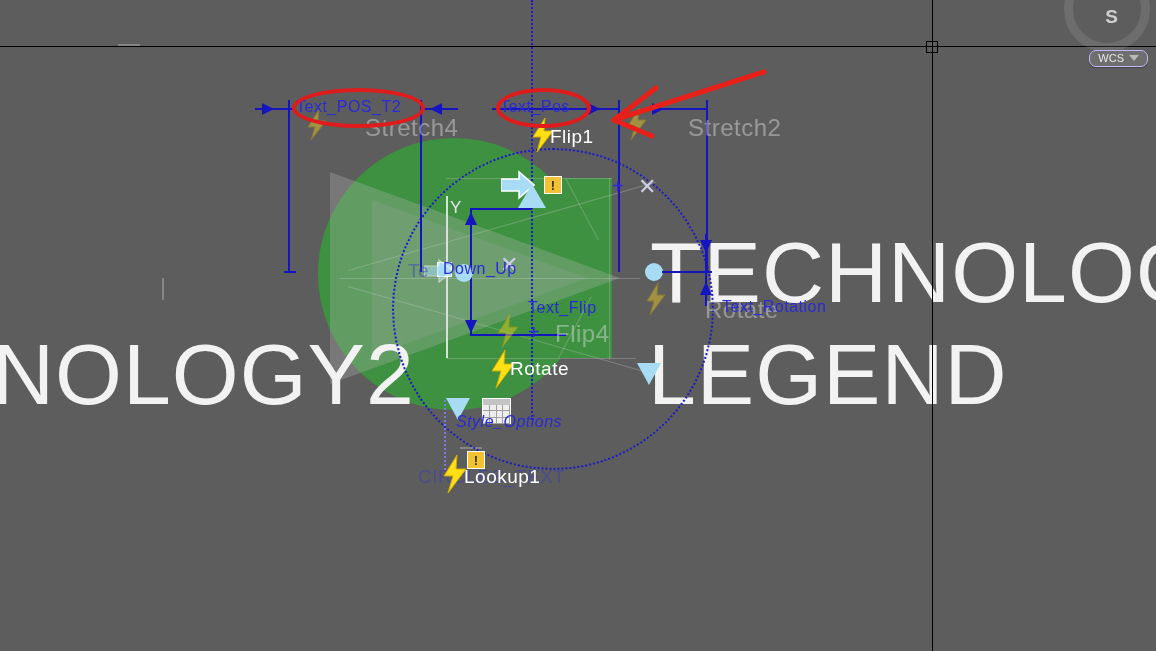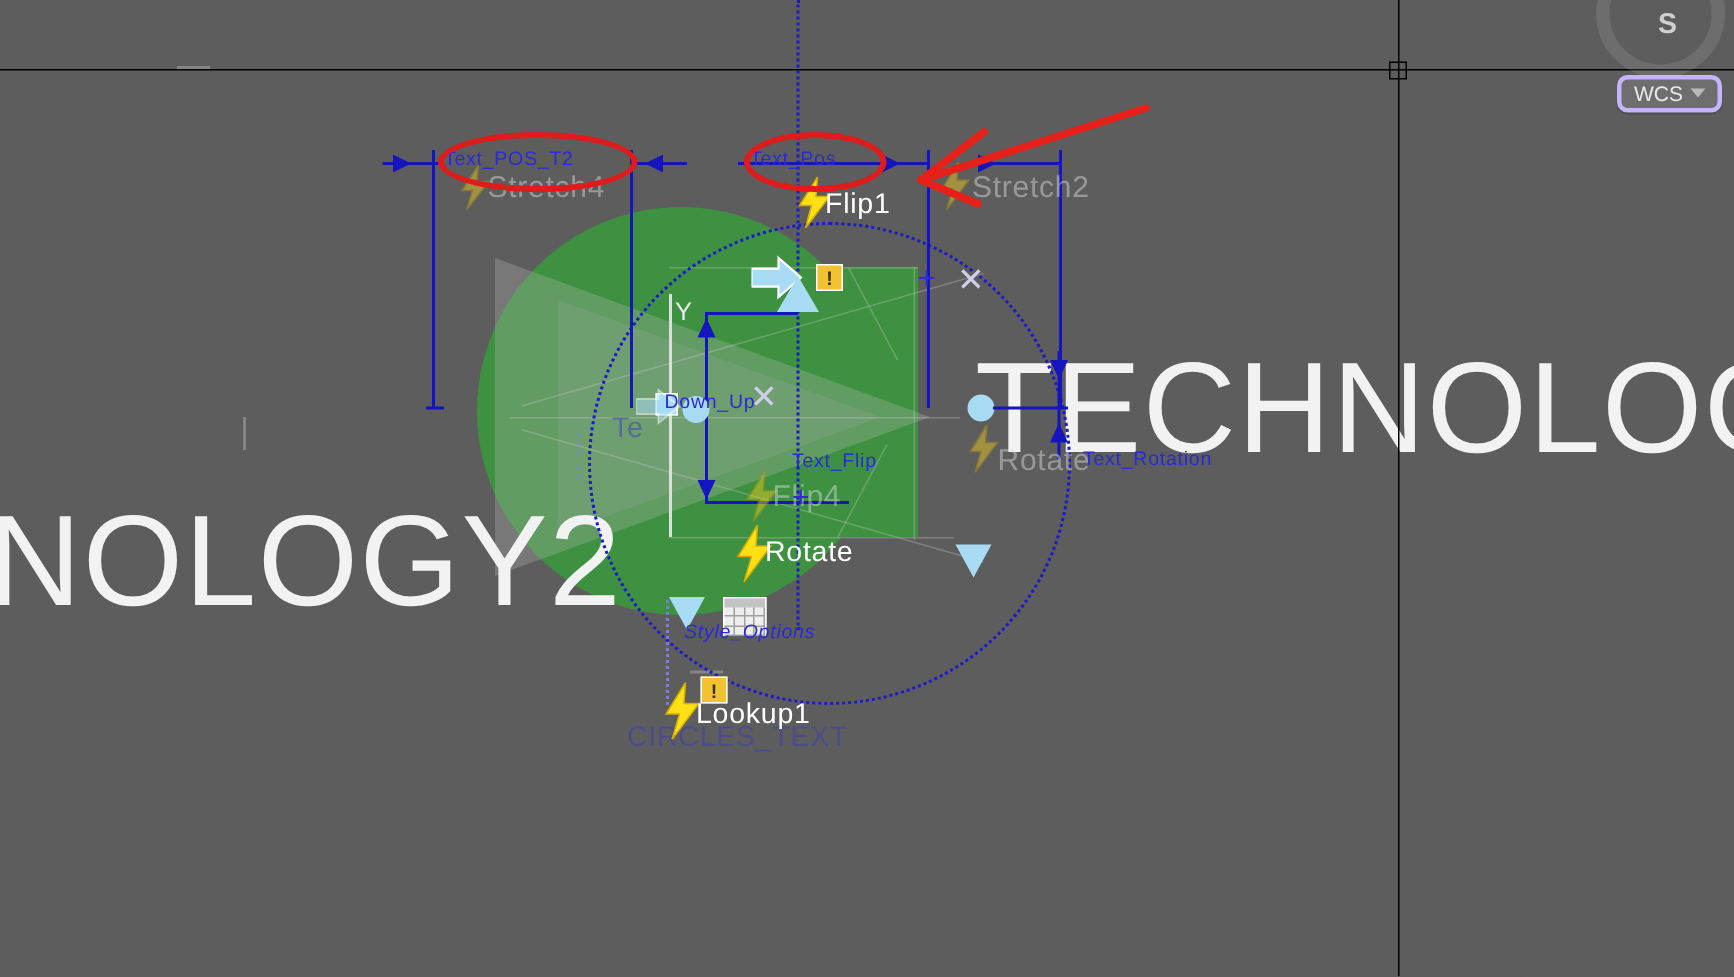--- a/index.html
+++ b/index.html
@@ -40,24 +40,24 @@
     background: transparent;
   }
   .viewcube-s {
     right: 38px; top: 6px;
     color: #cfcfcf; font-size: 19px; font-weight: bold;
     letter-spacing: 0;
   }
   .wcs-btn {
     right: 8px; top: 50px;
     background: #6e6e6e;
-    border: 3px solid #c4b5fd;
+    border: 1px solid #c4b5fd;
     border-radius: 7px;
     color: #e8e8e8;
-    font-size: 14px;
+    font-size: 11px;
     padding: 1px 8px 2px 8px;
     display: flex; align-items: center; gap: 5px;
     box-shadow: 0 1px 1px rgba(0,0,0,0.25);
   }
   .wcs-caret {
     width: 0; height: 0;
     border-left: 5px solid transparent;
     border-right: 5px solid transparent;
     border-top: 6px solid #b9b9b9;
     display: inline-block;
@@ -148,47 +148,47 @@
   .arrow-down {
     width: 0; height: 0;
     border-left: 6px solid transparent;
     border-right: 6px solid transparent;
     border-top: 13px solid #1515c0;
   }
 
   
   .plabel {
     color: #2a2ad8;
-    font-size: 13px;
+    font-size: 16px;
     font-family: "Liberation Sans", sans-serif;
     white-space: nowrap;
     letter-spacing: 0.5px;
   }
   
   .alabel {
     color: rgba(225,225,225,0.45);
-    font-size: 20px;
+    font-size: 24px;
     font-family: "Liberation Sans", sans-serif;
     white-space: nowrap;
     letter-spacing: 0.5px;
+    margin-left: 40px;
   }
   .alabel-bright {
     color: #ffffff;
     font-size: 19px;
     font-family: "Liberation Sans", sans-serif;
     white-space: nowrap;
     letter-spacing: 0.5px;
   }
   .plabel-ghost {
     color: rgba(60,60,190,0.50);
     font-size: 19px;
     font-family: "Liberation Sans", sans-serif;
     white-space: nowrap;
     letter-spacing: 0.5px;
-    margin-top: 15px;
   }
 
   
   .grip-tri-up {
     width: 0; height: 0;
     border-left: 14px solid transparent;
     border-right: 14px solid transparent;
     border-bottom: 24px solid #a8dcf5;
   }
   .grip-tri-down {
@@ -275,20 +275,21 @@
   <div class="abs ghost-line" style="left:348px; top:270px; width:320px; transform: rotate(-16deg);"></div>
   <div class="abs ghost-line" style="left:348px; top:286px; width:320px; transform: rotate(16deg);"></div>
   <div class="abs ghost-line" style="left:610px; top:178px; width:182px; transform: rotate(90deg); transform-origin:0 0;"></div>
   <div class="abs ghost-line" style="left:446px; top:178px; width:166px;"></div>
   <div class="abs ghost-line" style="left:446px; top:358px; width:190px;"></div>
   <div class="abs ghost-line" style="left:566px; top:178px; width:70px; transform: rotate(62deg); transform-origin:0 0;"></div>
   <div class="abs ghost-line" style="left:558px; top:358px; width:70px; transform: rotate(-62deg); transform-origin:0 0;"></div>
 
   <div class="abs art-text" id="art-nology">NOLOGY2</div>
   <div class="abs art-text" id="art-techno">TECHNOLOG</div>
+  <div class="abs art-text" id="art-legend">LEGEND</div>
 
   <div class="abs dot-circle"></div>
   <div class="abs dot-vline"></div>
   <div class="abs dot-vline2"></div>
 
   <div class="abs pline pline-v" style="left:288px; top:100px; height:172px;"></div>
   <div class="abs pline pline-v" style="left:420px; top:100px; height:172px;"></div>
   <div class="abs pline pline-h" style="left:255px; top:108px; width:40px;"></div>
   <div class="abs pline pline-h" style="left:420px; top:108px; width:38px;"></div>
   <div class="abs arrow-right" style="left:262px; top:103px;"></div>

